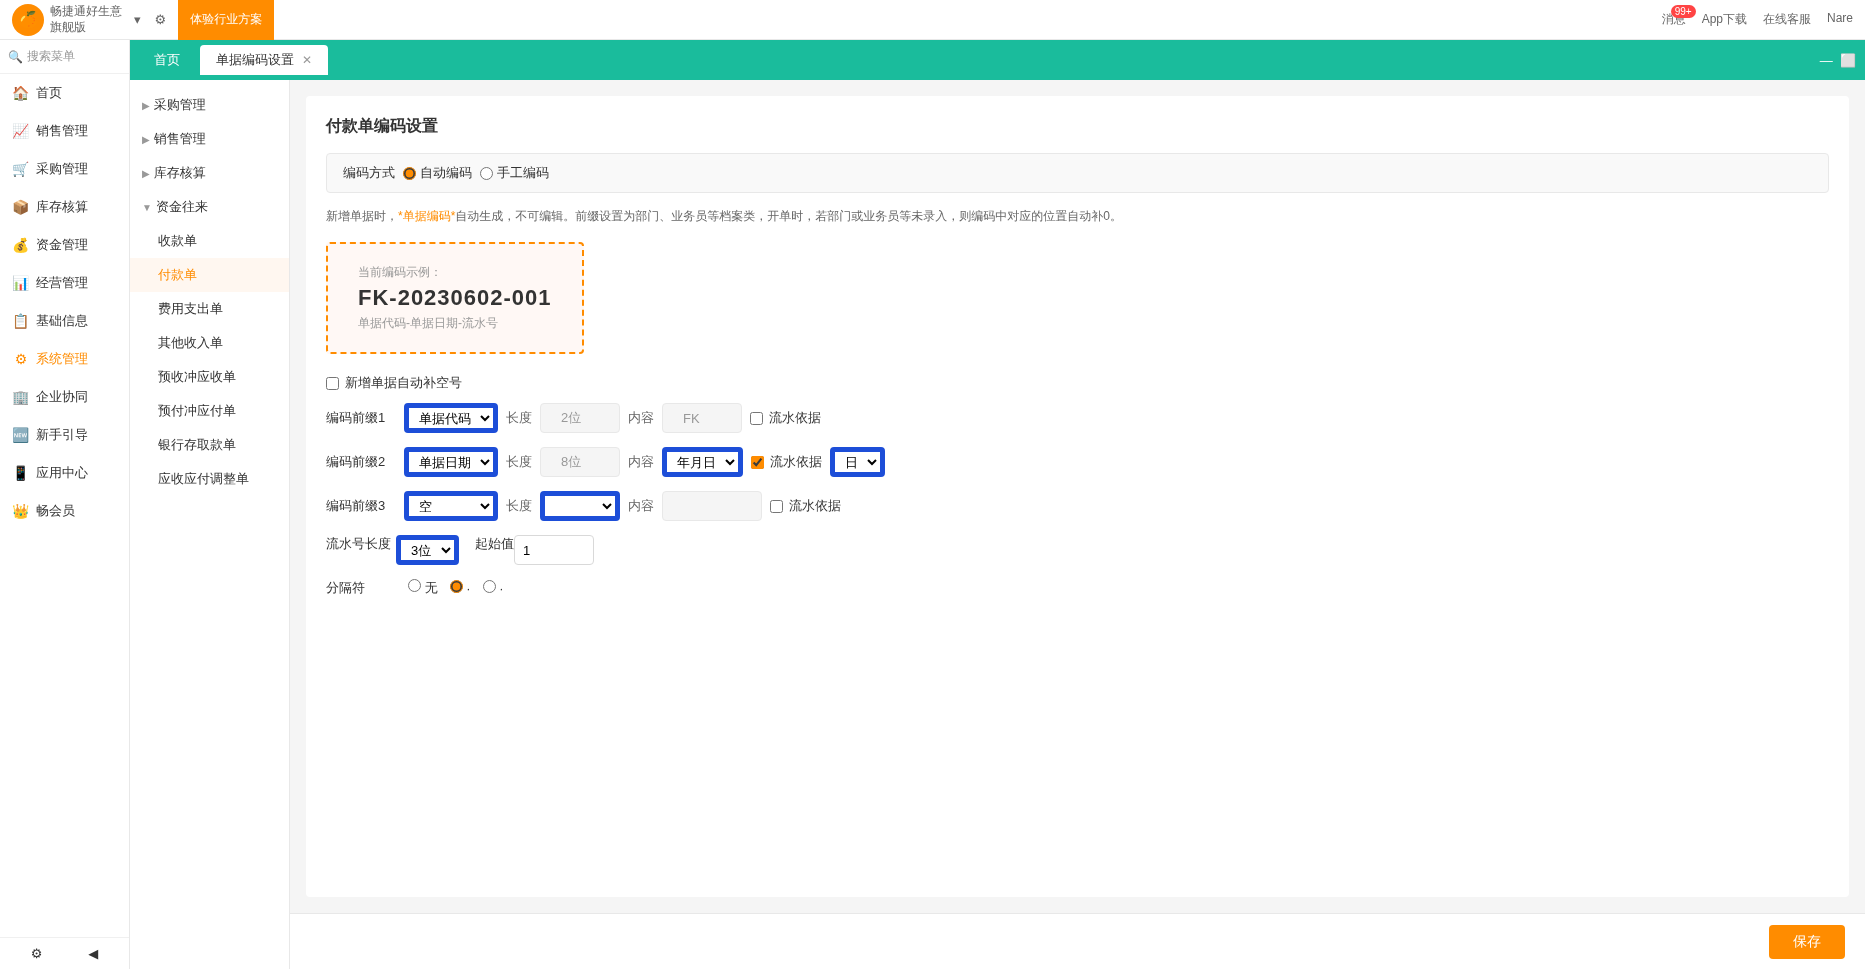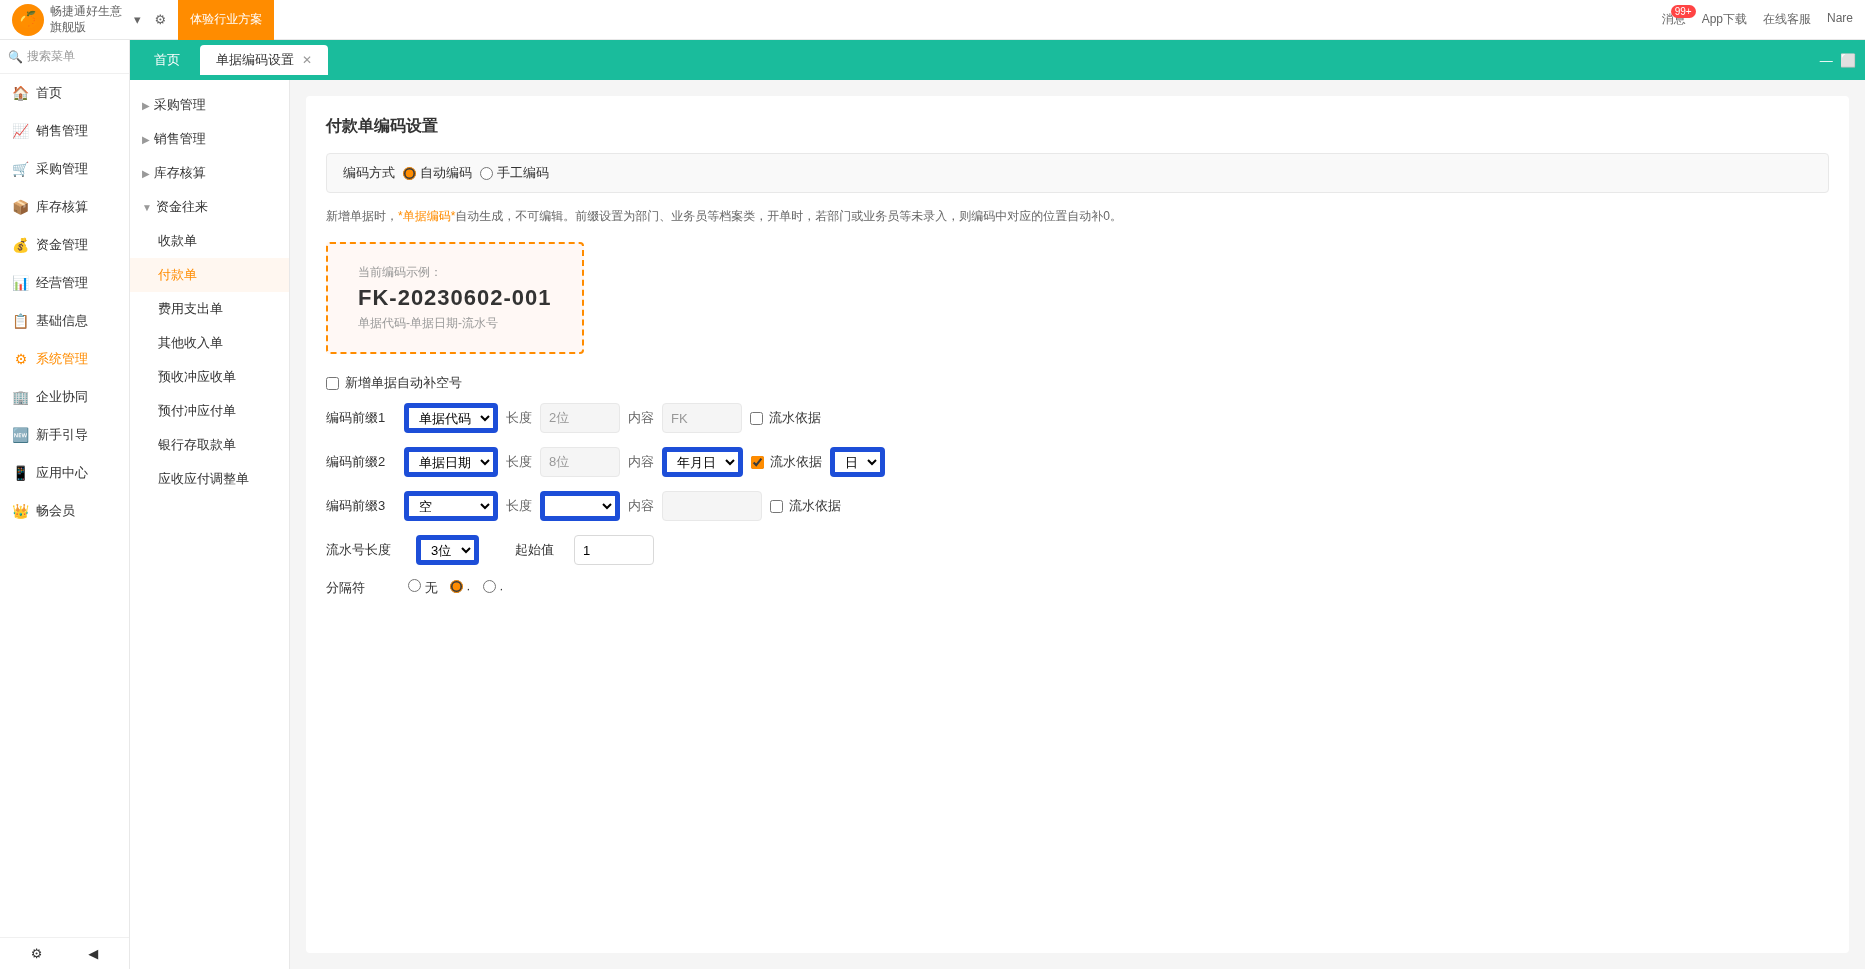--- a/index.html
+++ b/index.html
@@ -61,28 +61,28 @@
     .code-preview .label { font-size: 12px; color: #999; margin-bottom: 4px; }
     .code-preview .code { font-size: 22px; font-weight: bold; color: #333; letter-spacing: 1px; }
     .code-preview .sub { font-size: 12px; color: #999; margin-top: 4px; }
 
     
     .auto-fill-row { display: flex; align-items: center; gap: 6px; margin-bottom: 11px; font-size: 13px; }
 
     
     .form-row { display: flex; align-items: center; gap: 8px; margin-bottom: 14px; }
     .form-label { min-width: 70px; font-size: 13px; color: #333; }
-    .form-input-readonly { height: 30px; border: 1px solid #e8e8e8; border-radius: 4px; padding: 0 8px; font-size: 13px; min-width: 80px; background: #f5f5f5; color: #999; display: flex; align-items: center; }
+    .form-input-readonly { height: 30px; border: 1px solid #e8e8e8; border-radius: 4px; padding: 0 20px; font-size: 13px; min-width: 80px; background: #f5f5f5; color: #999; display: flex; align-items: center; }
     .length-label { color: #666; font-size: 13px; }
     .content-label { color: #666; font-size: 13px; }
     .checkbox-row { display: flex; align-items: center; gap: 6px; font-size: 13px; }
     input[type="checkbox"] { accent-color: #ff8c00; cursor: pointer; }
 
     
-    .stream-row { display: flex; align-items: center; gap: 20px; margin-bottom: 14px; }
+    .stream-row { display: flex; align-items: flex-start; gap: 0; margin-bottom: 14px; }
 
     
     .separator-row { display: flex; align-items: center; gap: 12px; margin-bottom: 14px; font-size: 13px; }
 
     
     .bottom-bar { height: 56px; background: white; border-top: 1px solid #e8e8e8; display: flex; align-items: center; justify-content: flex-end; padding: 0 20px; flex-shrink: 0; }
     .save-btn { background: #ff8c00; color: white; border: none; padding: 8px 24px; border-radius: 4px; cursor: pointer; font-size: 14px; }
 
     
     .sub-sidebar { width: 160px; background: white; border-right: 1px solid #e8e8e8; overflow-y: auto; flex-shrink: 0; padding-top: 8px; }
@@ -366,17 +366,20 @@
               <span>·</span>
             </label>
             <label>
               <input type="radio" name="separator" style="">
               <span>·</span>
             </label>
           </div>
 
         </div>
 
+        <div class="bottom-bar">
+          <button class="save-btn">保存</button>
+        </div>
 
       </div>
     </div>
   </div>
 </div>
 
 </body></html>

